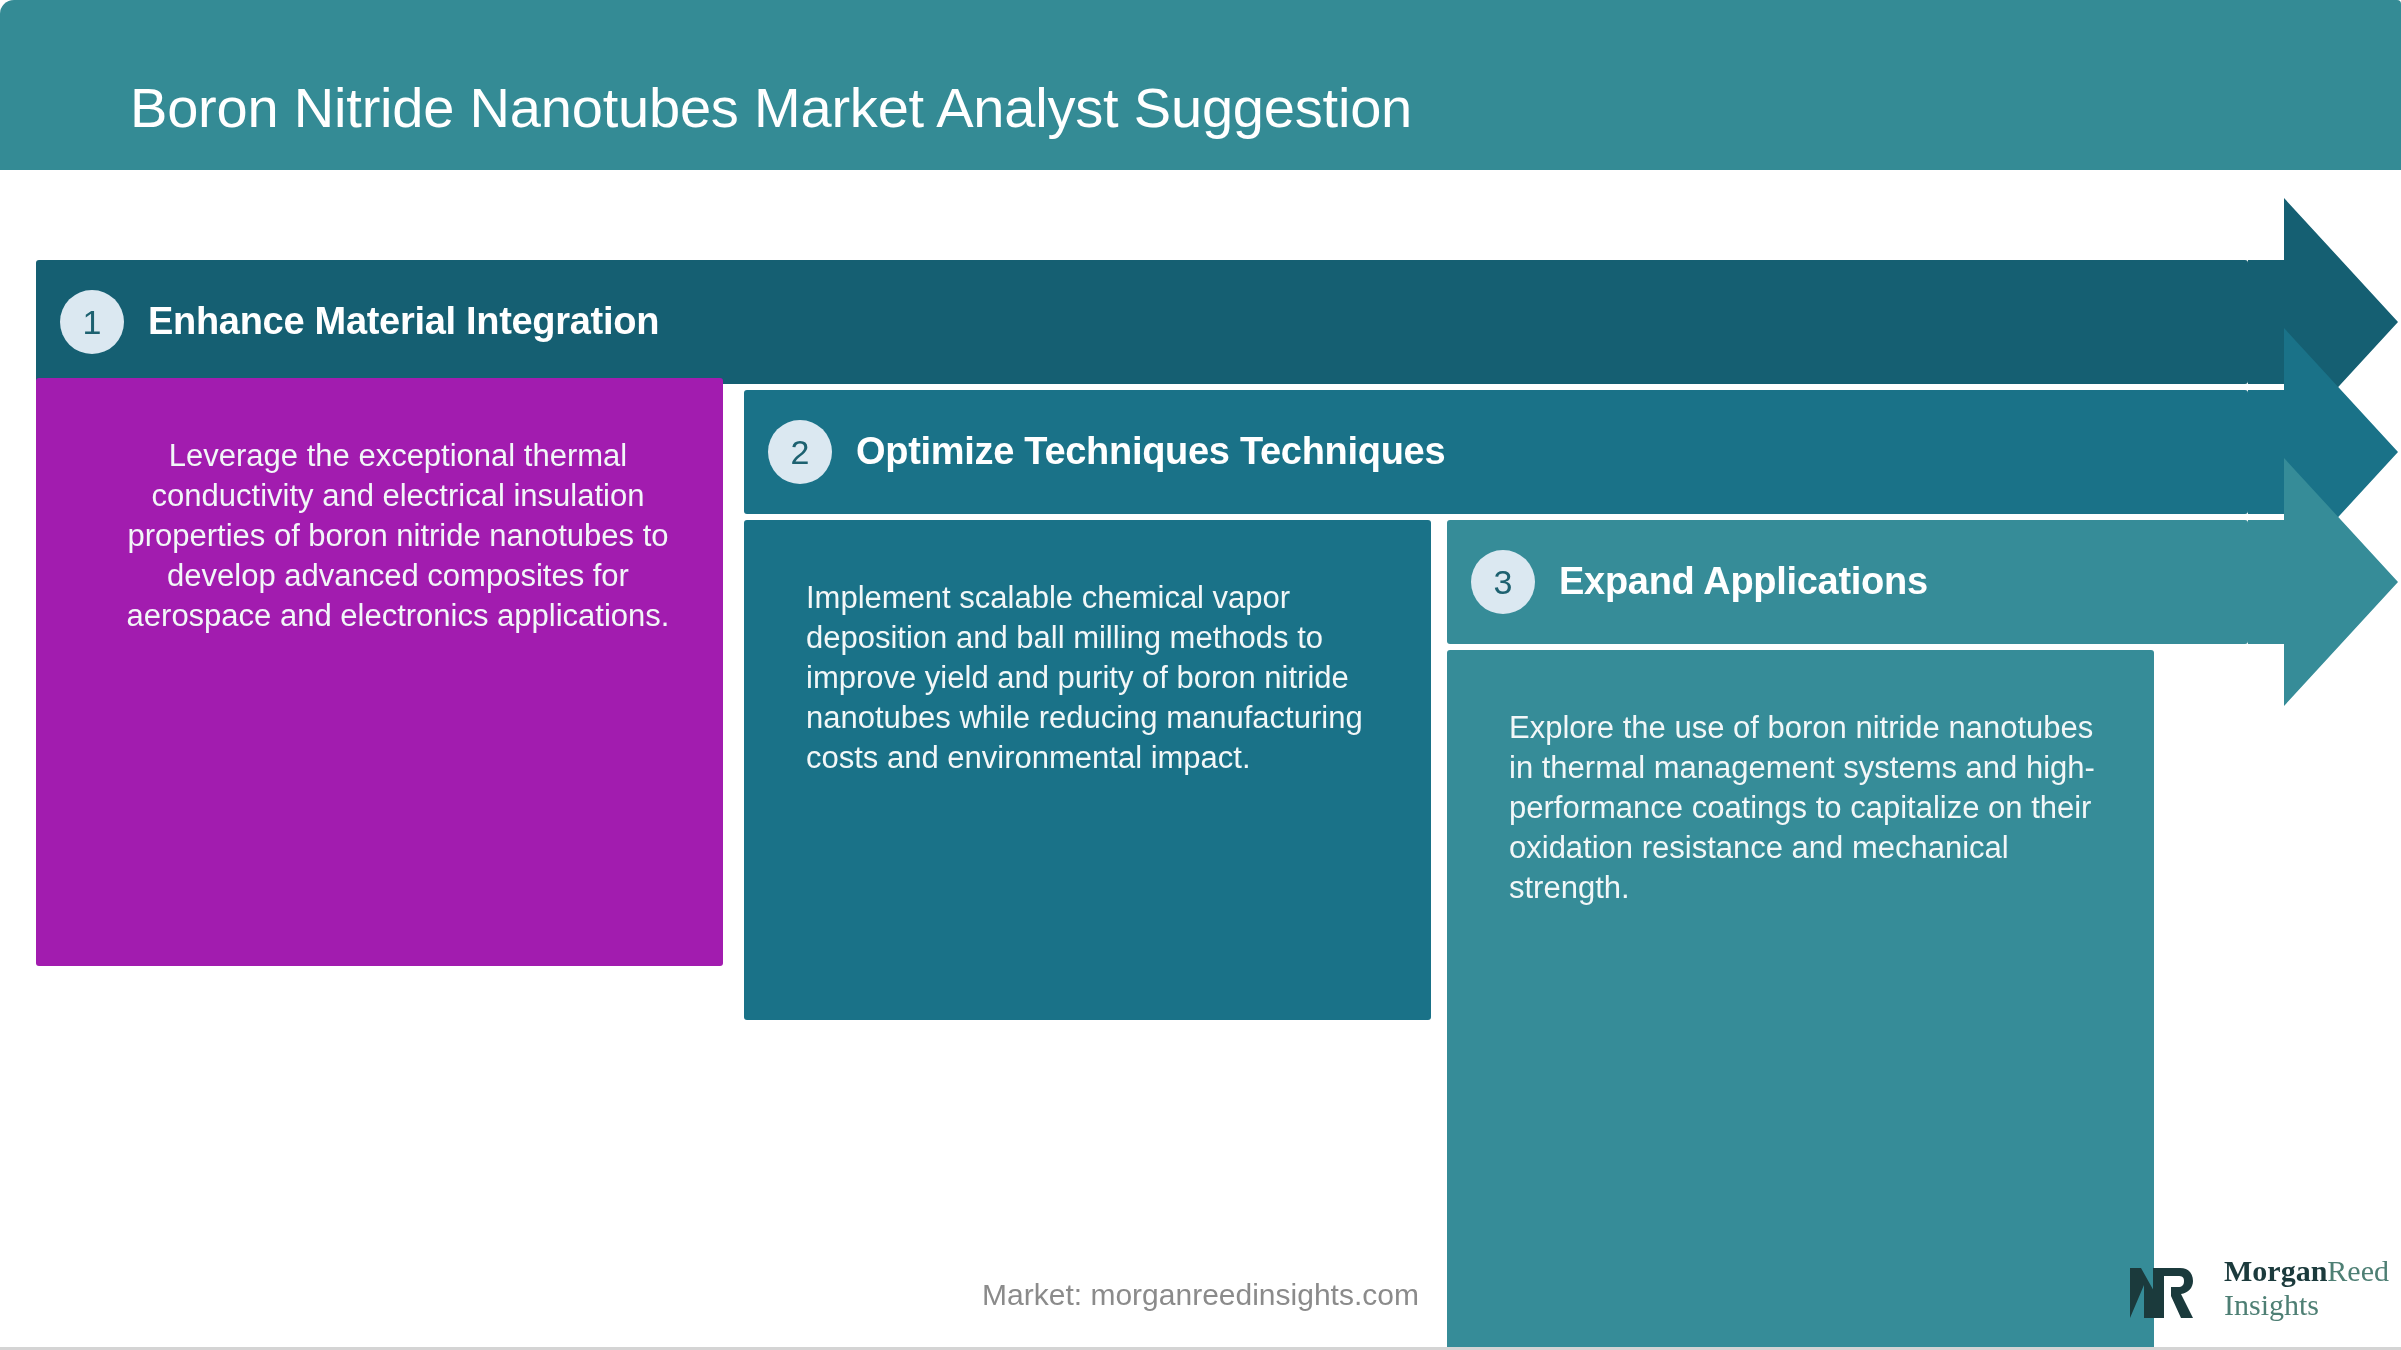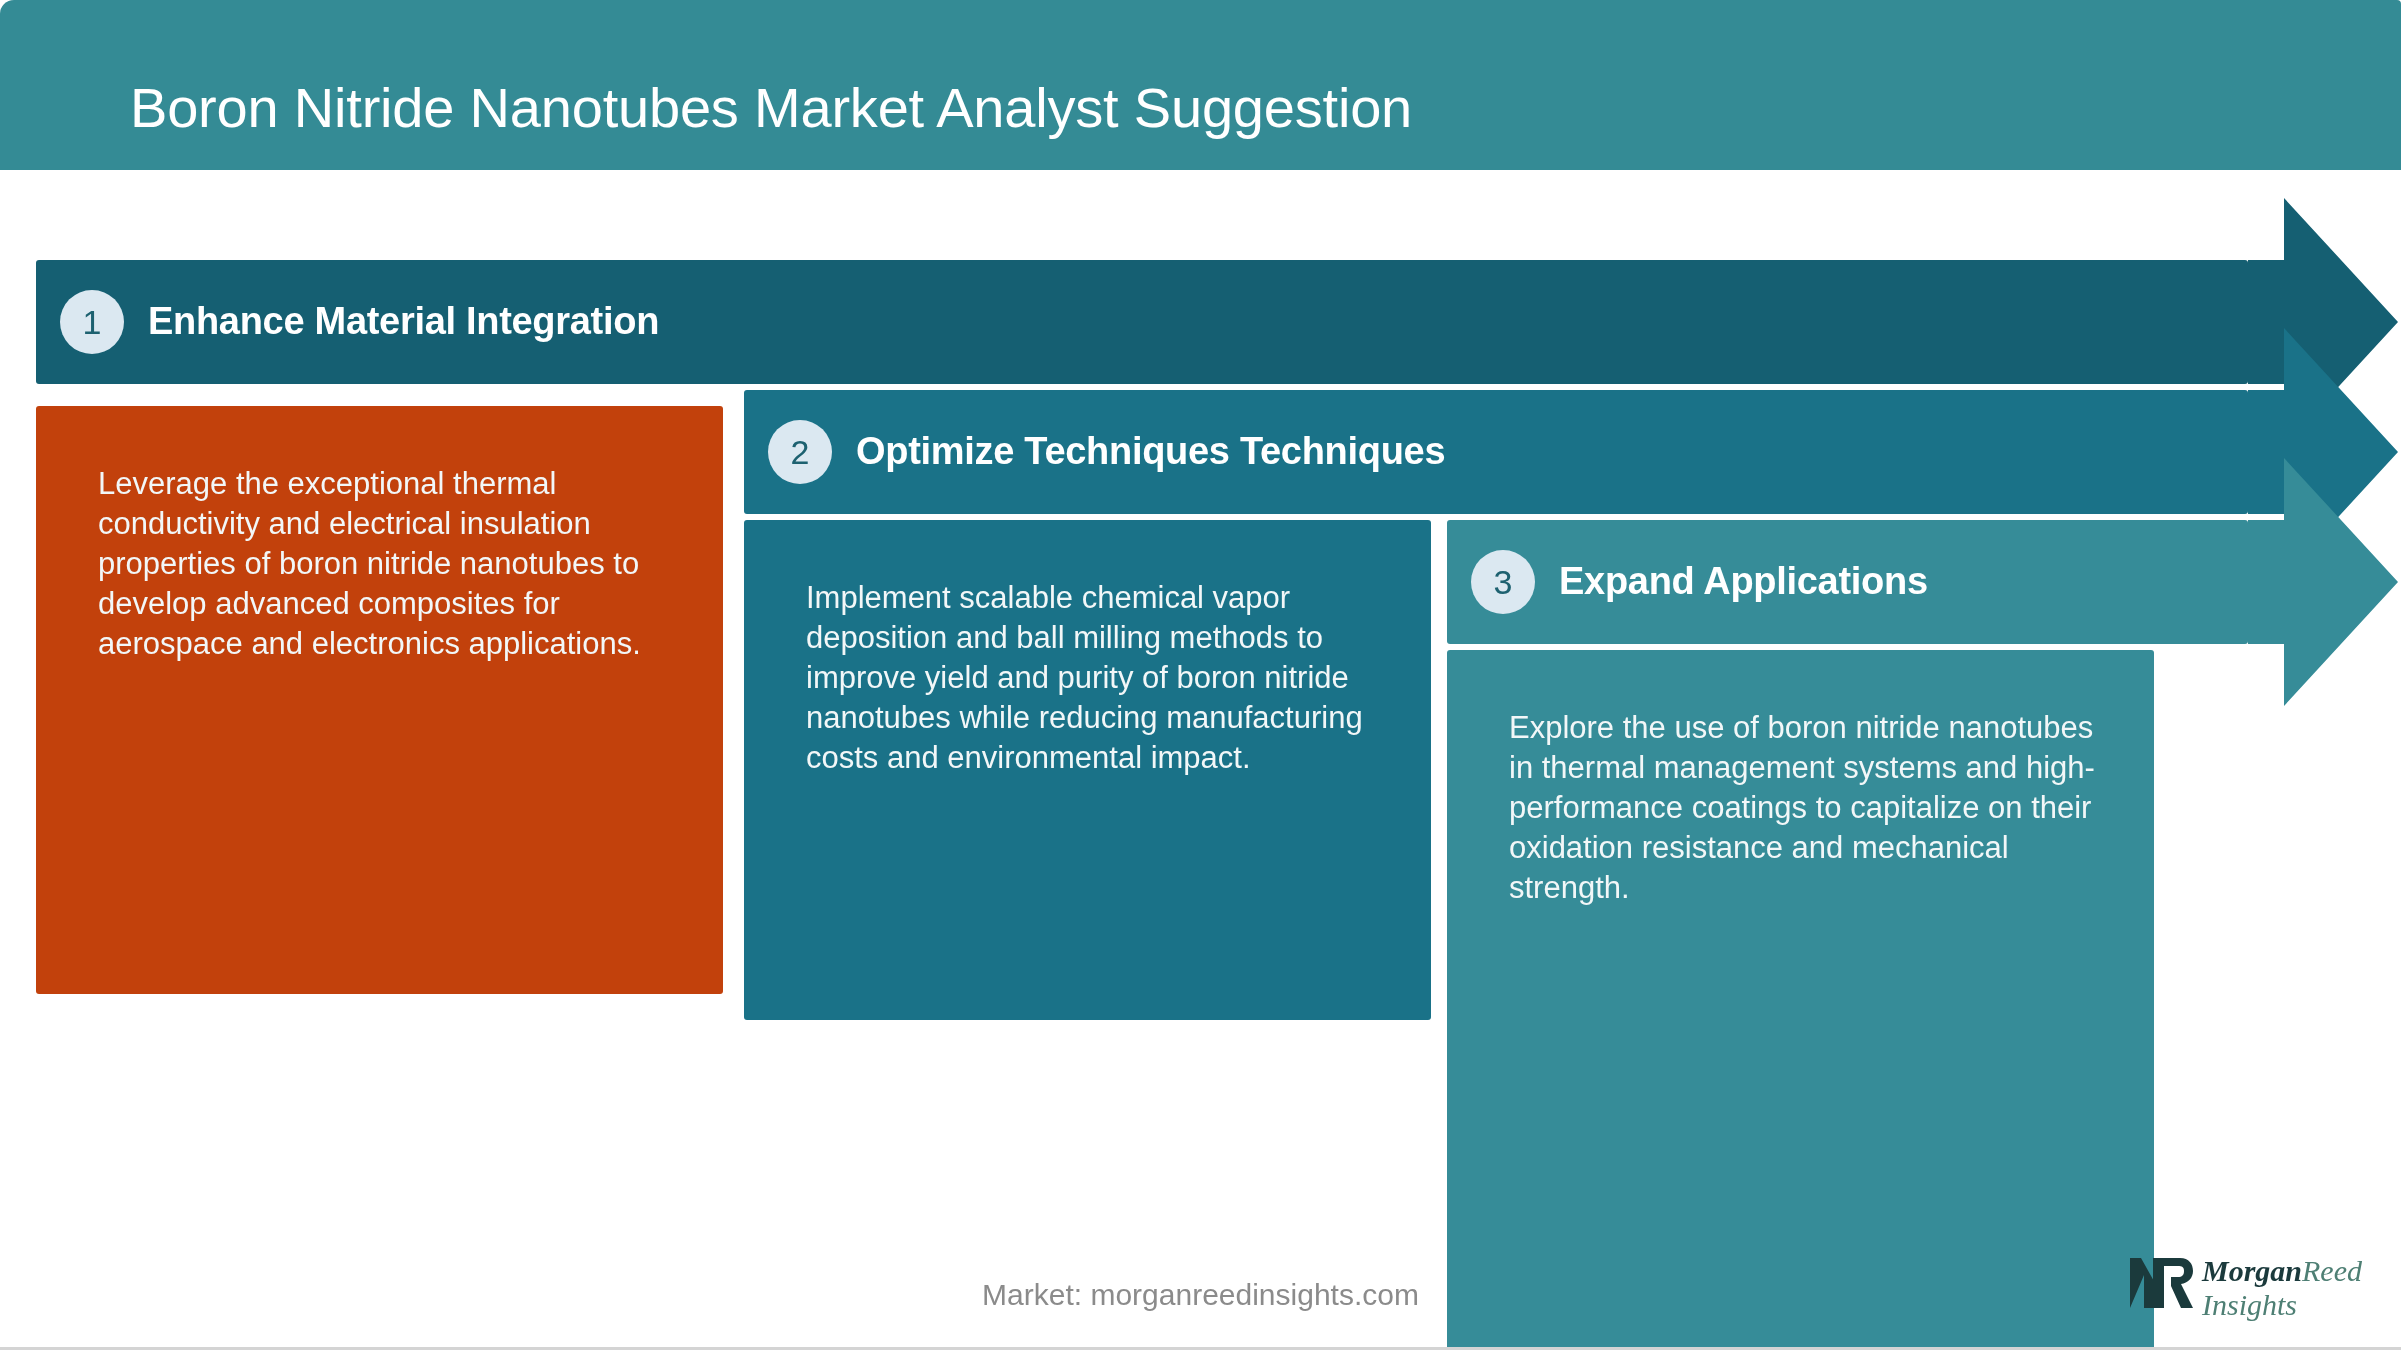--- a/index.html
+++ b/index.html
@@ -108,23 +108,22 @@
     width: 2401px;
     text-align: center;
     font-size: 30px;
     color: #8b8b8b;
   }
   .logo {
     position: absolute;
     left: 2128px;
     top: 1256px;
     display: flex;
-    align-items: flex-start;
-    gap: 8px;
-    font-style: italic;
+    align-items: flex-end;
+    gap: 30px;
   }
   .logo-mark { display: block; }
   .logo-words {
     display: flex;
     flex-direction: column;
     line-height: 1.0;
     font-family: "Liberation Serif", serif;
   }
   .logo-line1 { font-size: 30px; white-space: nowrap; }
   .logo-morgan { font-weight: bold; color: #1b3a3c; }
@@ -150,21 +149,21 @@
       <svg width="150" height="248" viewBox="0 0 150 248">
         <polygon id="head-1" points="0,62 36,62 36,0 150,124 36,248 36,186 0,186" fill="#155f72"></polygon>
       </svg>
     </div>
     <div class="badge" style="left: 24px; top: 30px; background: rgb(219, 232, 241); color: rgb(29, 97, 112);">
       <span>1</span>
     </div>
     <div class="banner-title" style="left:112px; top:40px;">Enhance Material Integration</div>
   </div>
 
-  <div class="content-box" id="box-1" style="left: 36px; top: 406px; width: 687px; height: 588px; background: #c2410c;">
+  <div class="content-box" id="box-1" style="left: 36px; top: 378px; width: 687px; height: 588px; background: #a21caf; text-align: center;">
     <div class="content-text" style="left:62px; top:58px; width:600px;">Leverage the exceptional thermal conductivity and electrical insulation properties of boron nitride nanotubes to develop advanced composites for aerospace and electronics applications.</div>
   </div>
 
   <div class="arrow-banner" id="banner-2" style="left:744px; top:390px; width:1504px;">
     <div class="arrow-body" id="body-2" style="width: 1504px; background: rgb(26, 114, 136);"></div>
     <div class="arrow-head" style="left:1504px;">
       <svg width="150" height="248" viewBox="0 0 150 248">
         <polygon id="head-2" points="0,62 36,62 36,0 150,124 36,248 36,186 0,186" fill="#1a7288"></polygon>
       </svg>
     </div>

